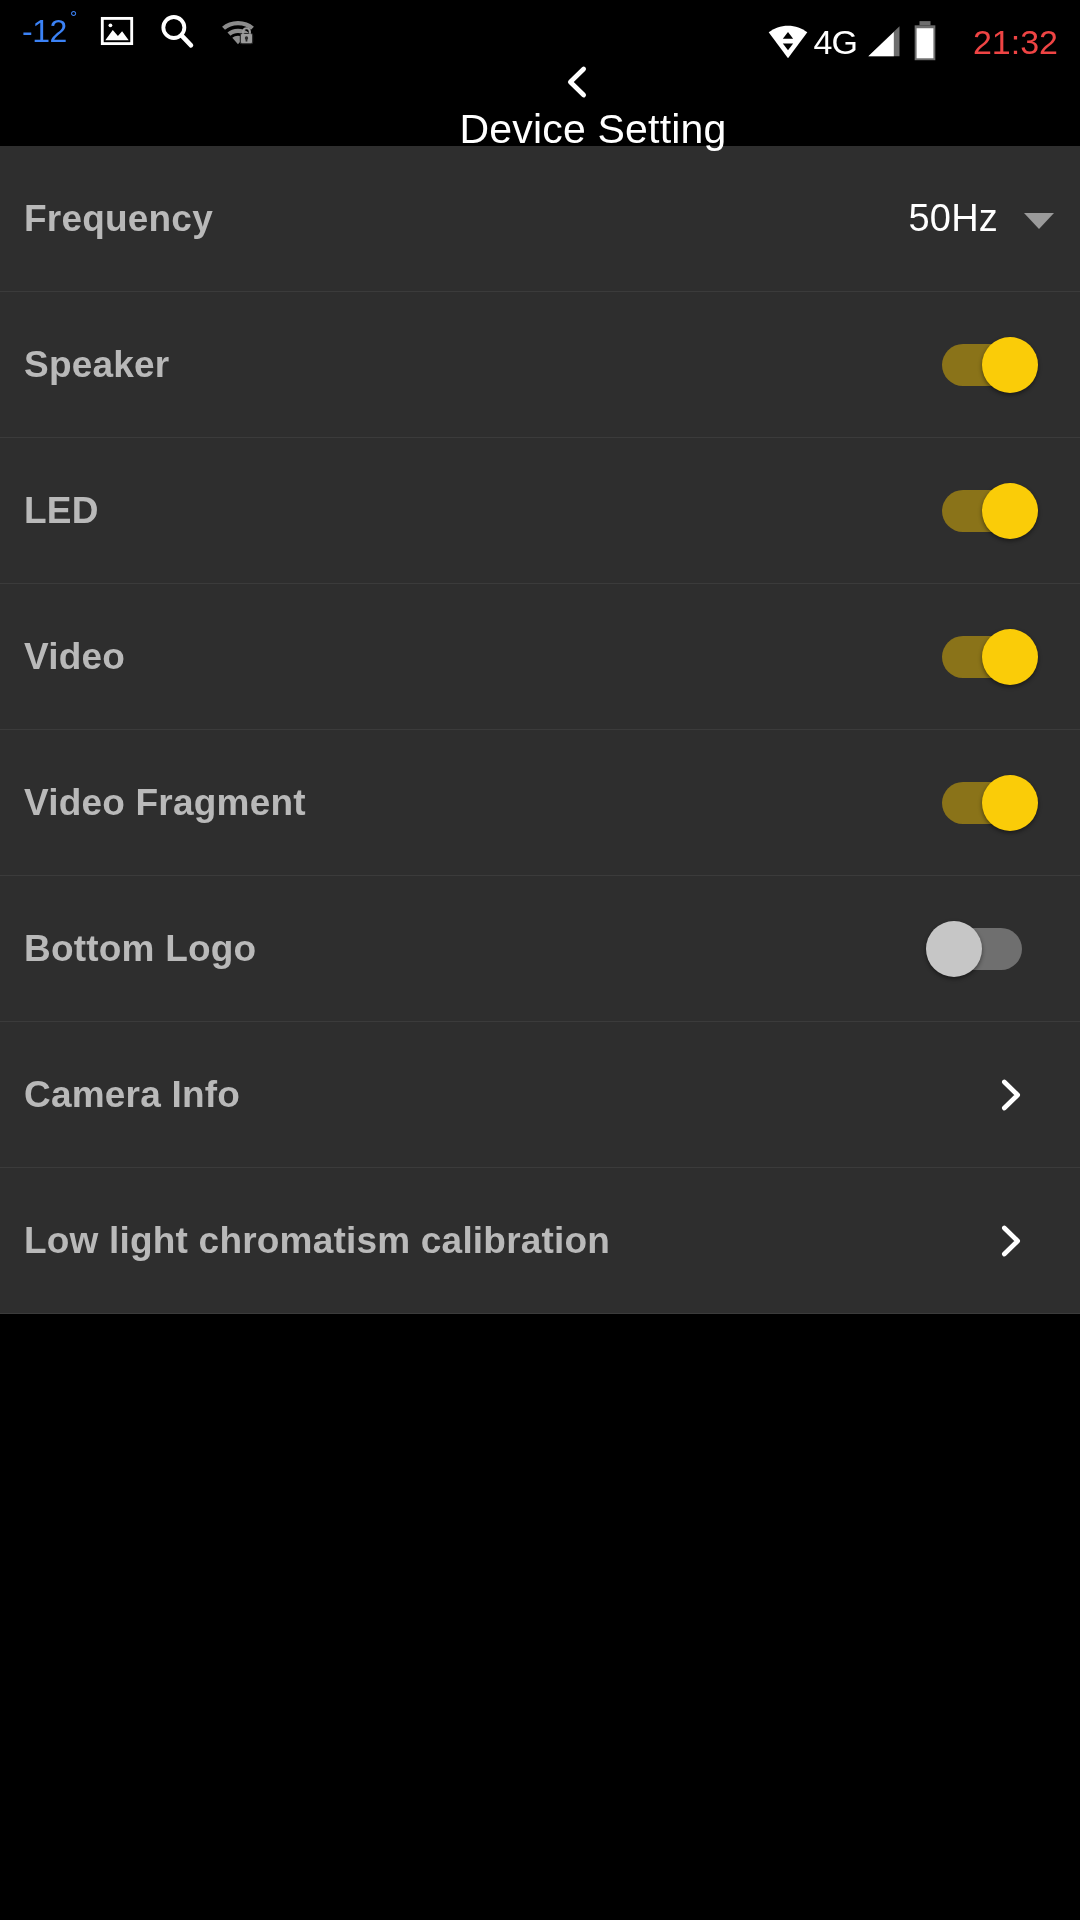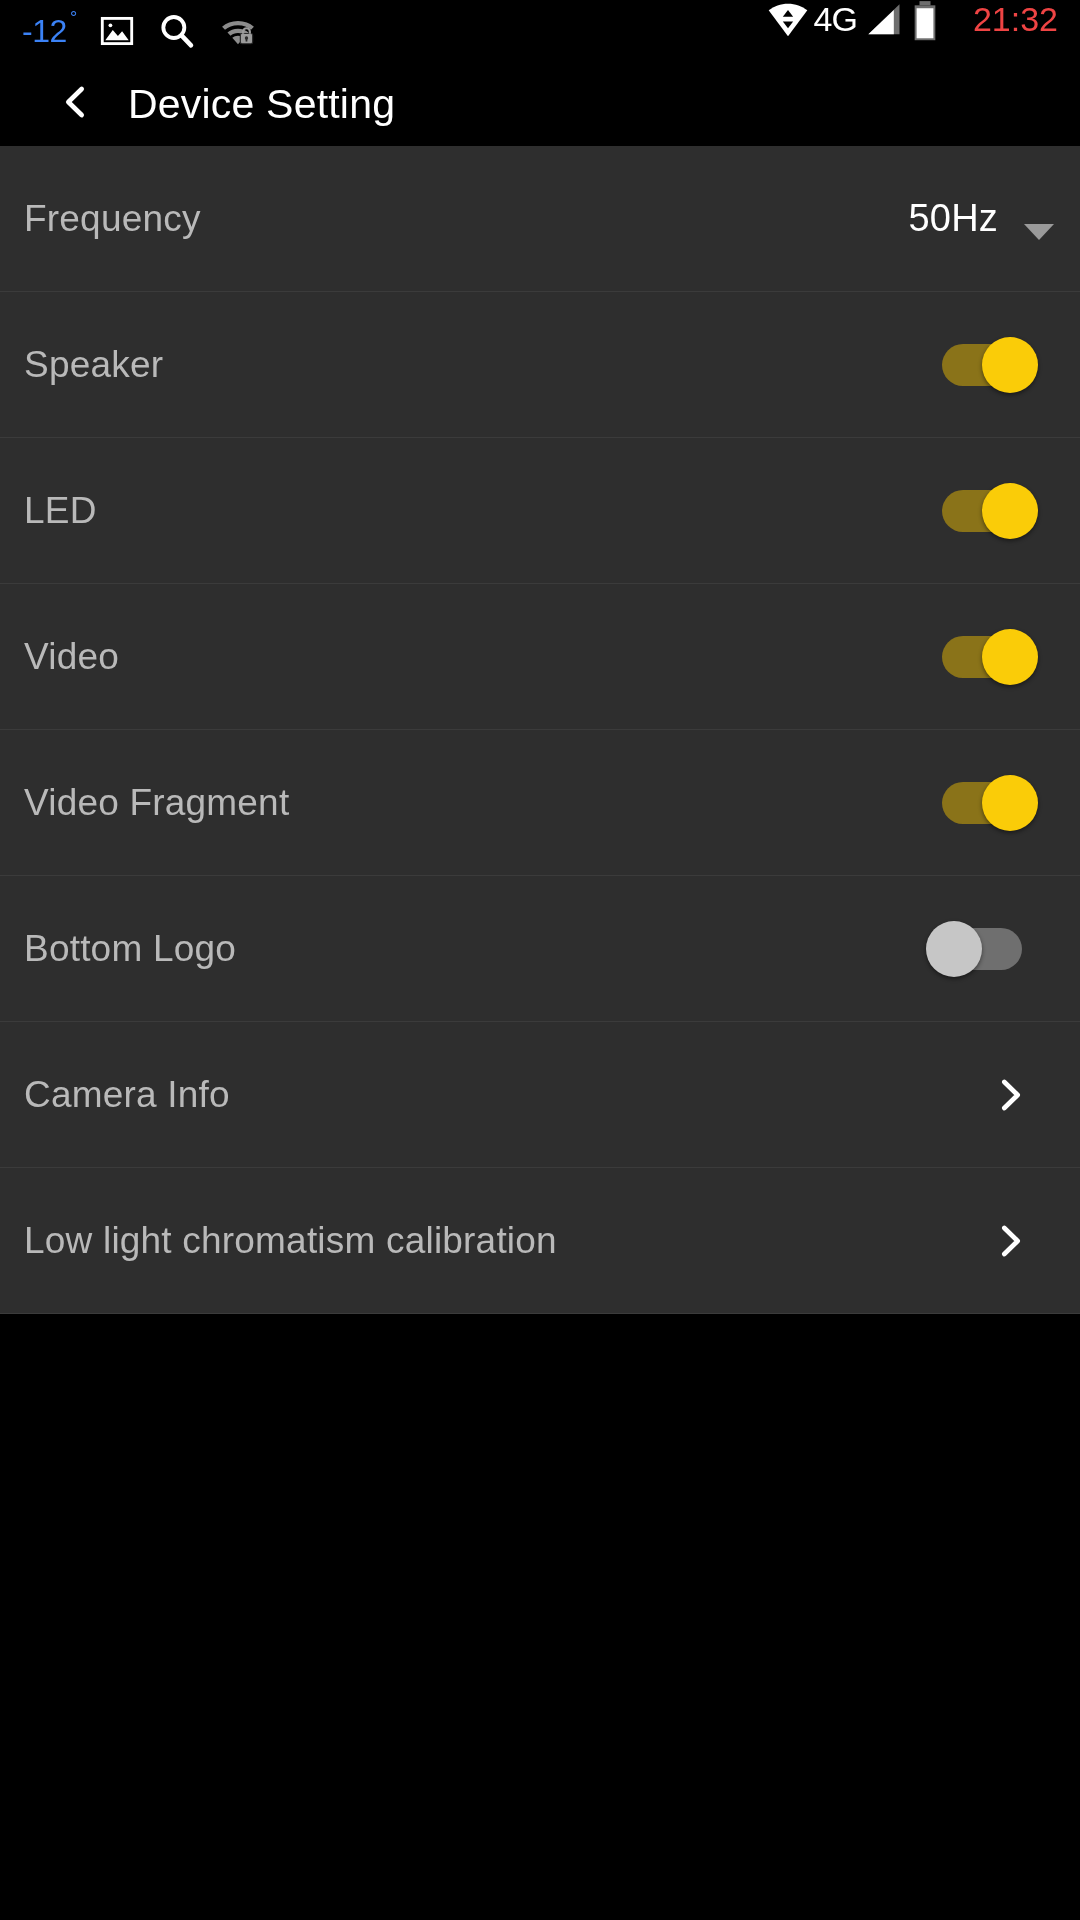--- a/index.html
+++ b/index.html
@@ -14,21 +14,21 @@
   .statusbar{
     position:relative;
     height:62px;
     background:#000;
     display:flex;
     align-items:center;
     padding:0 22px;
   }
   .sb-left{ display:flex; align-items:center; gap:22px; }
   .sb-right{ position:absolute; right:22px; top:0; height:62px;
-             display:flex; align-items:flex-start; gap:6px; }
+             display:flex; align-items:flex-end; gap:6px; }
   .temp{
     color:#3b82f6; font-size:32px; font-weight:400;
     letter-spacing:-0.5px; position:relative; padding-right:10px;
   }
   .temp .deg{
     position:absolute; top:-4px; right:0;
     font-size:18px; line-height:1;
   }
   .icn{ display:inline-flex; align-items:center; justify-content:center; }
   .net-label{
@@ -39,21 +39,22 @@
     color:#ef4444; font-size:34px; font-weight:400; letter-spacing:0px;
     margin-left:28px;
   }
 
   
   .header{
     height:84px;
     background:#000;
     display:flex;
     align-items:center;
-    padding-left:54px;
+    padding-left:76px;
+    flex-direction:column;
   }
   .back-btn{
     width:44px; height:44px;
     display:flex; align-items:center; justify-content:center;
     flex:0 0 auto;
   }
   .header-title{
     color:#ffffff;
     font-size:41px;
     font-weight:400;
@@ -68,27 +69,27 @@
     height:146px;
     display:flex;
     align-items:center;
     justify-content:space-between;
     padding:0 26px 0 24px;
     border-bottom:1px solid #3b3b3b;
   }
   .row-label{
     color:#b9b9b9;
     font-size:37px;
-    font-weight:400;
+    font-weight:700;
     letter-spacing:0.2px;
     white-space:nowrap;
     text-align:right;
   }
   .row-right{
-    display:flex; align-items:flex-end; gap:0px;
+    display:flex; align-items:center; gap:0px;
   }
 
   
   .value-text{
     color:#ffffff;
     font-size:38px;
     font-weight:400;
     letter-spacing:0.2px;
   }
   .caret{

